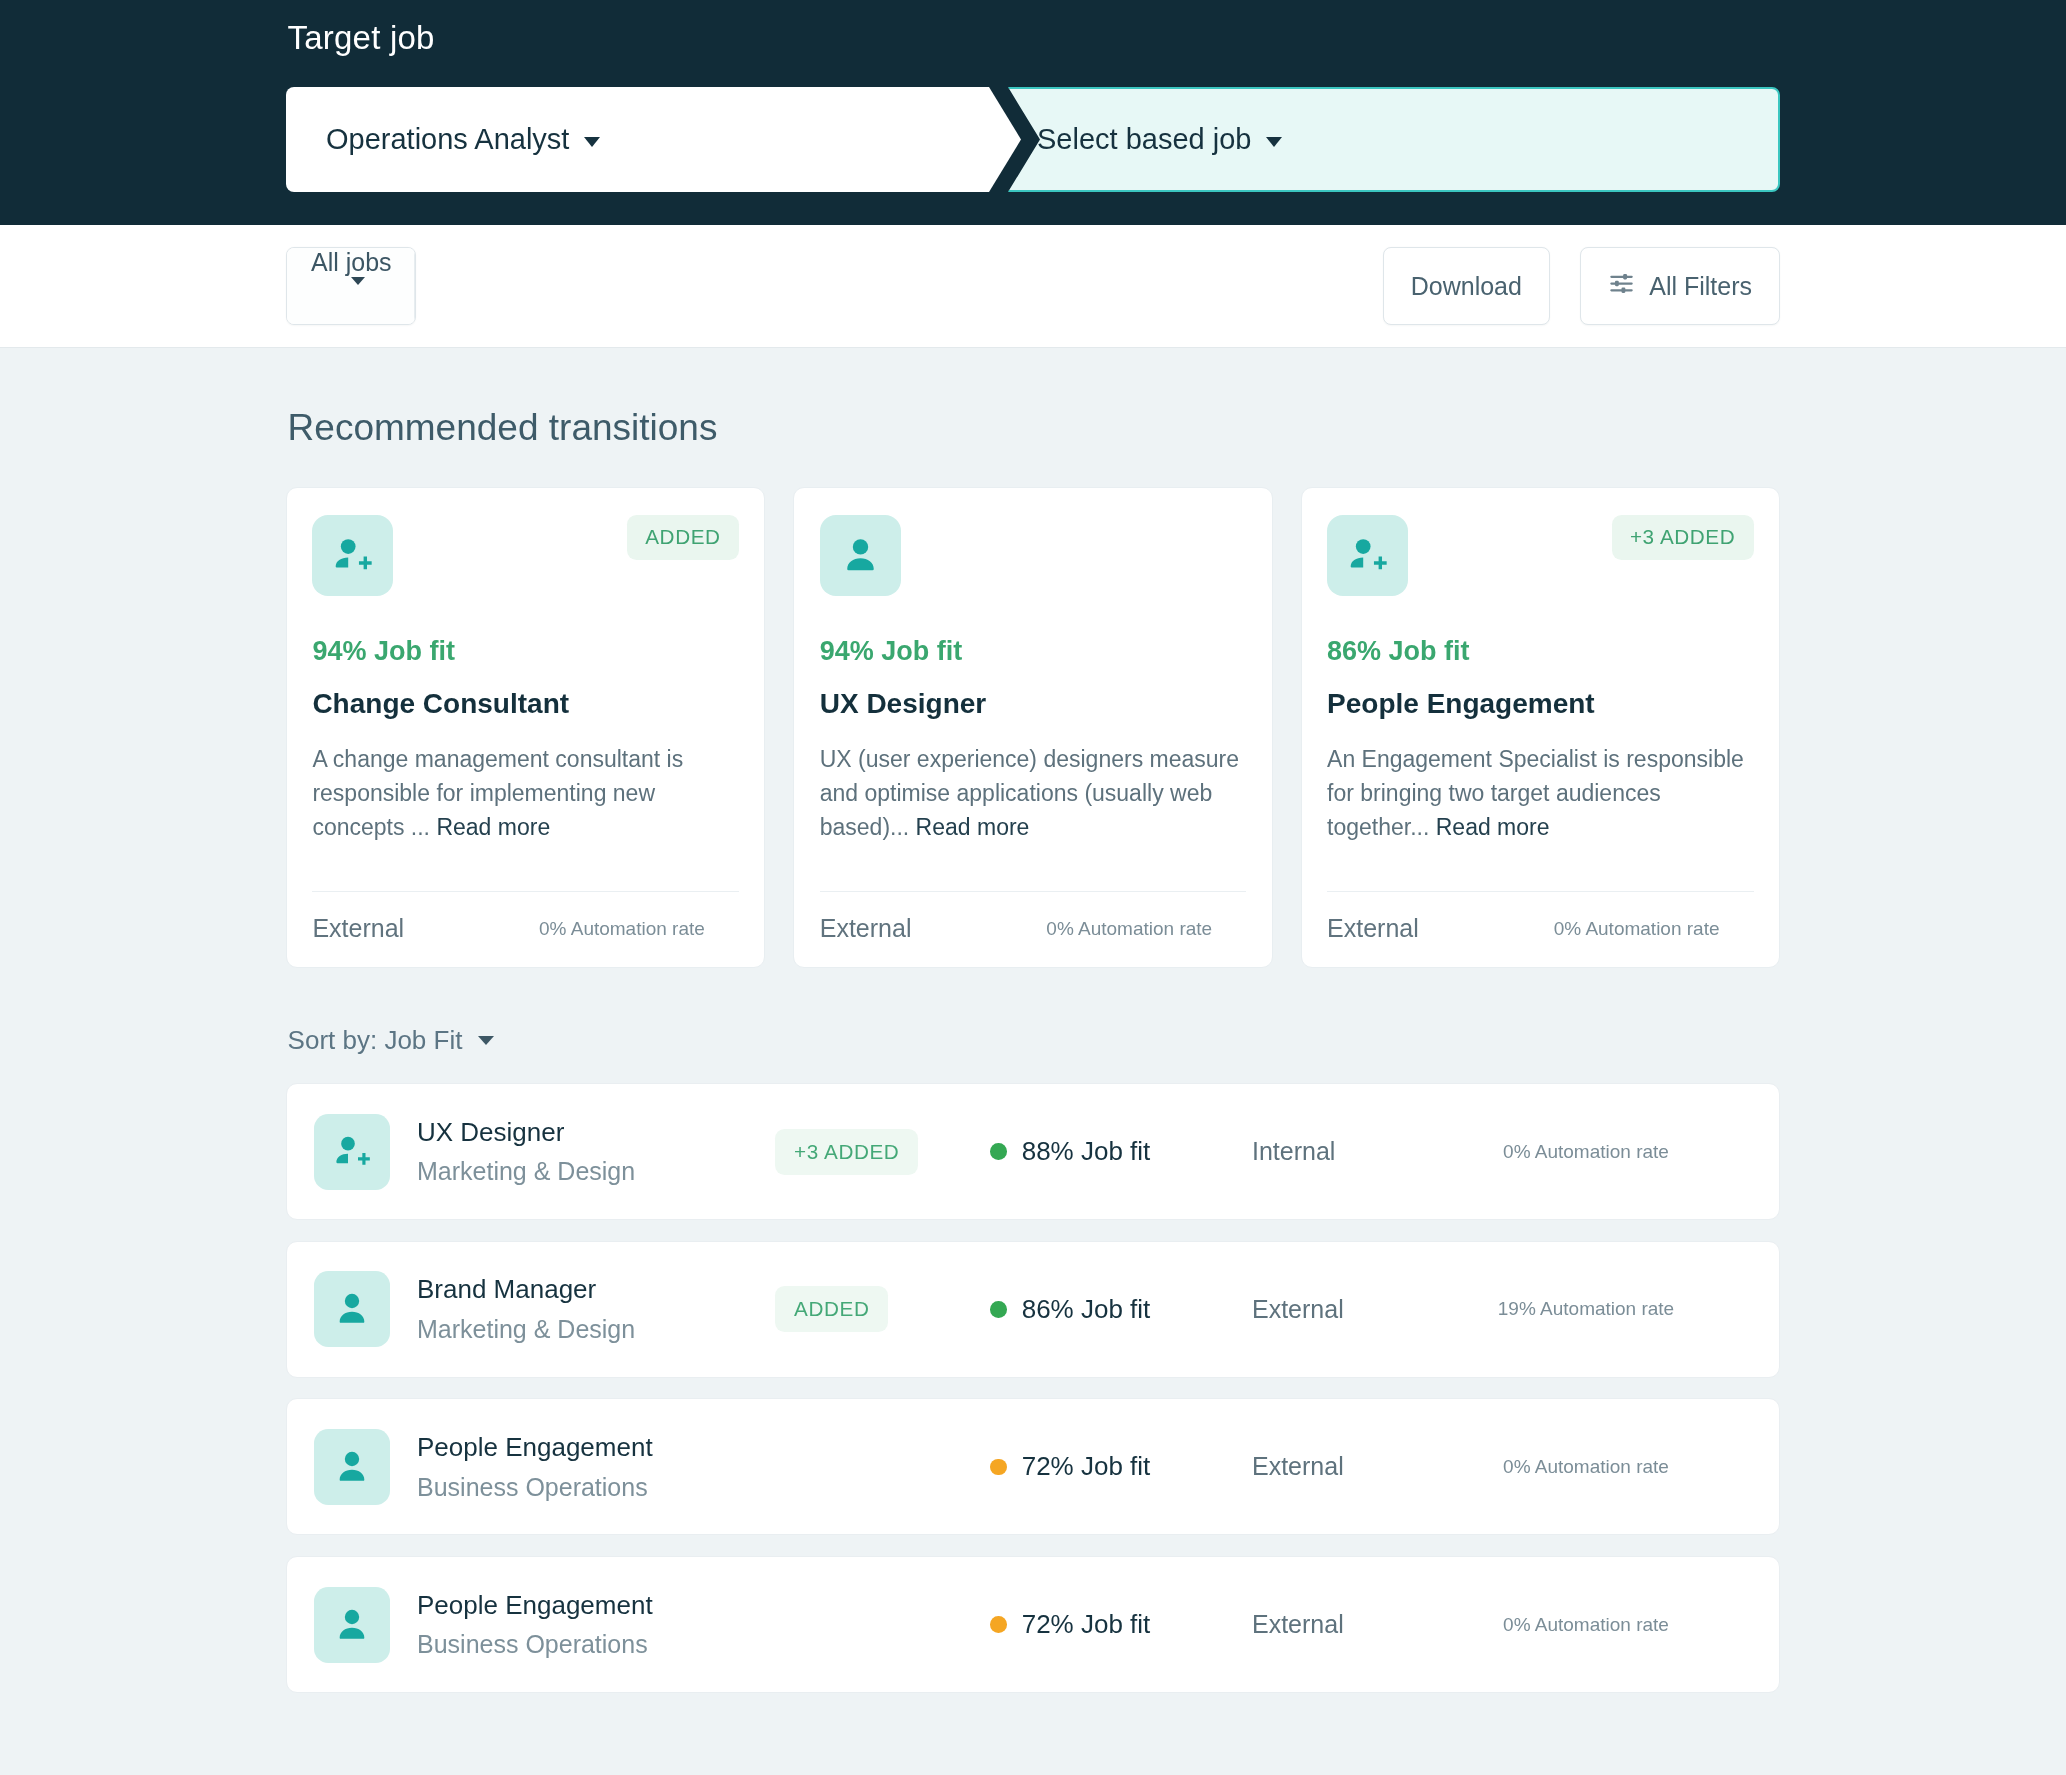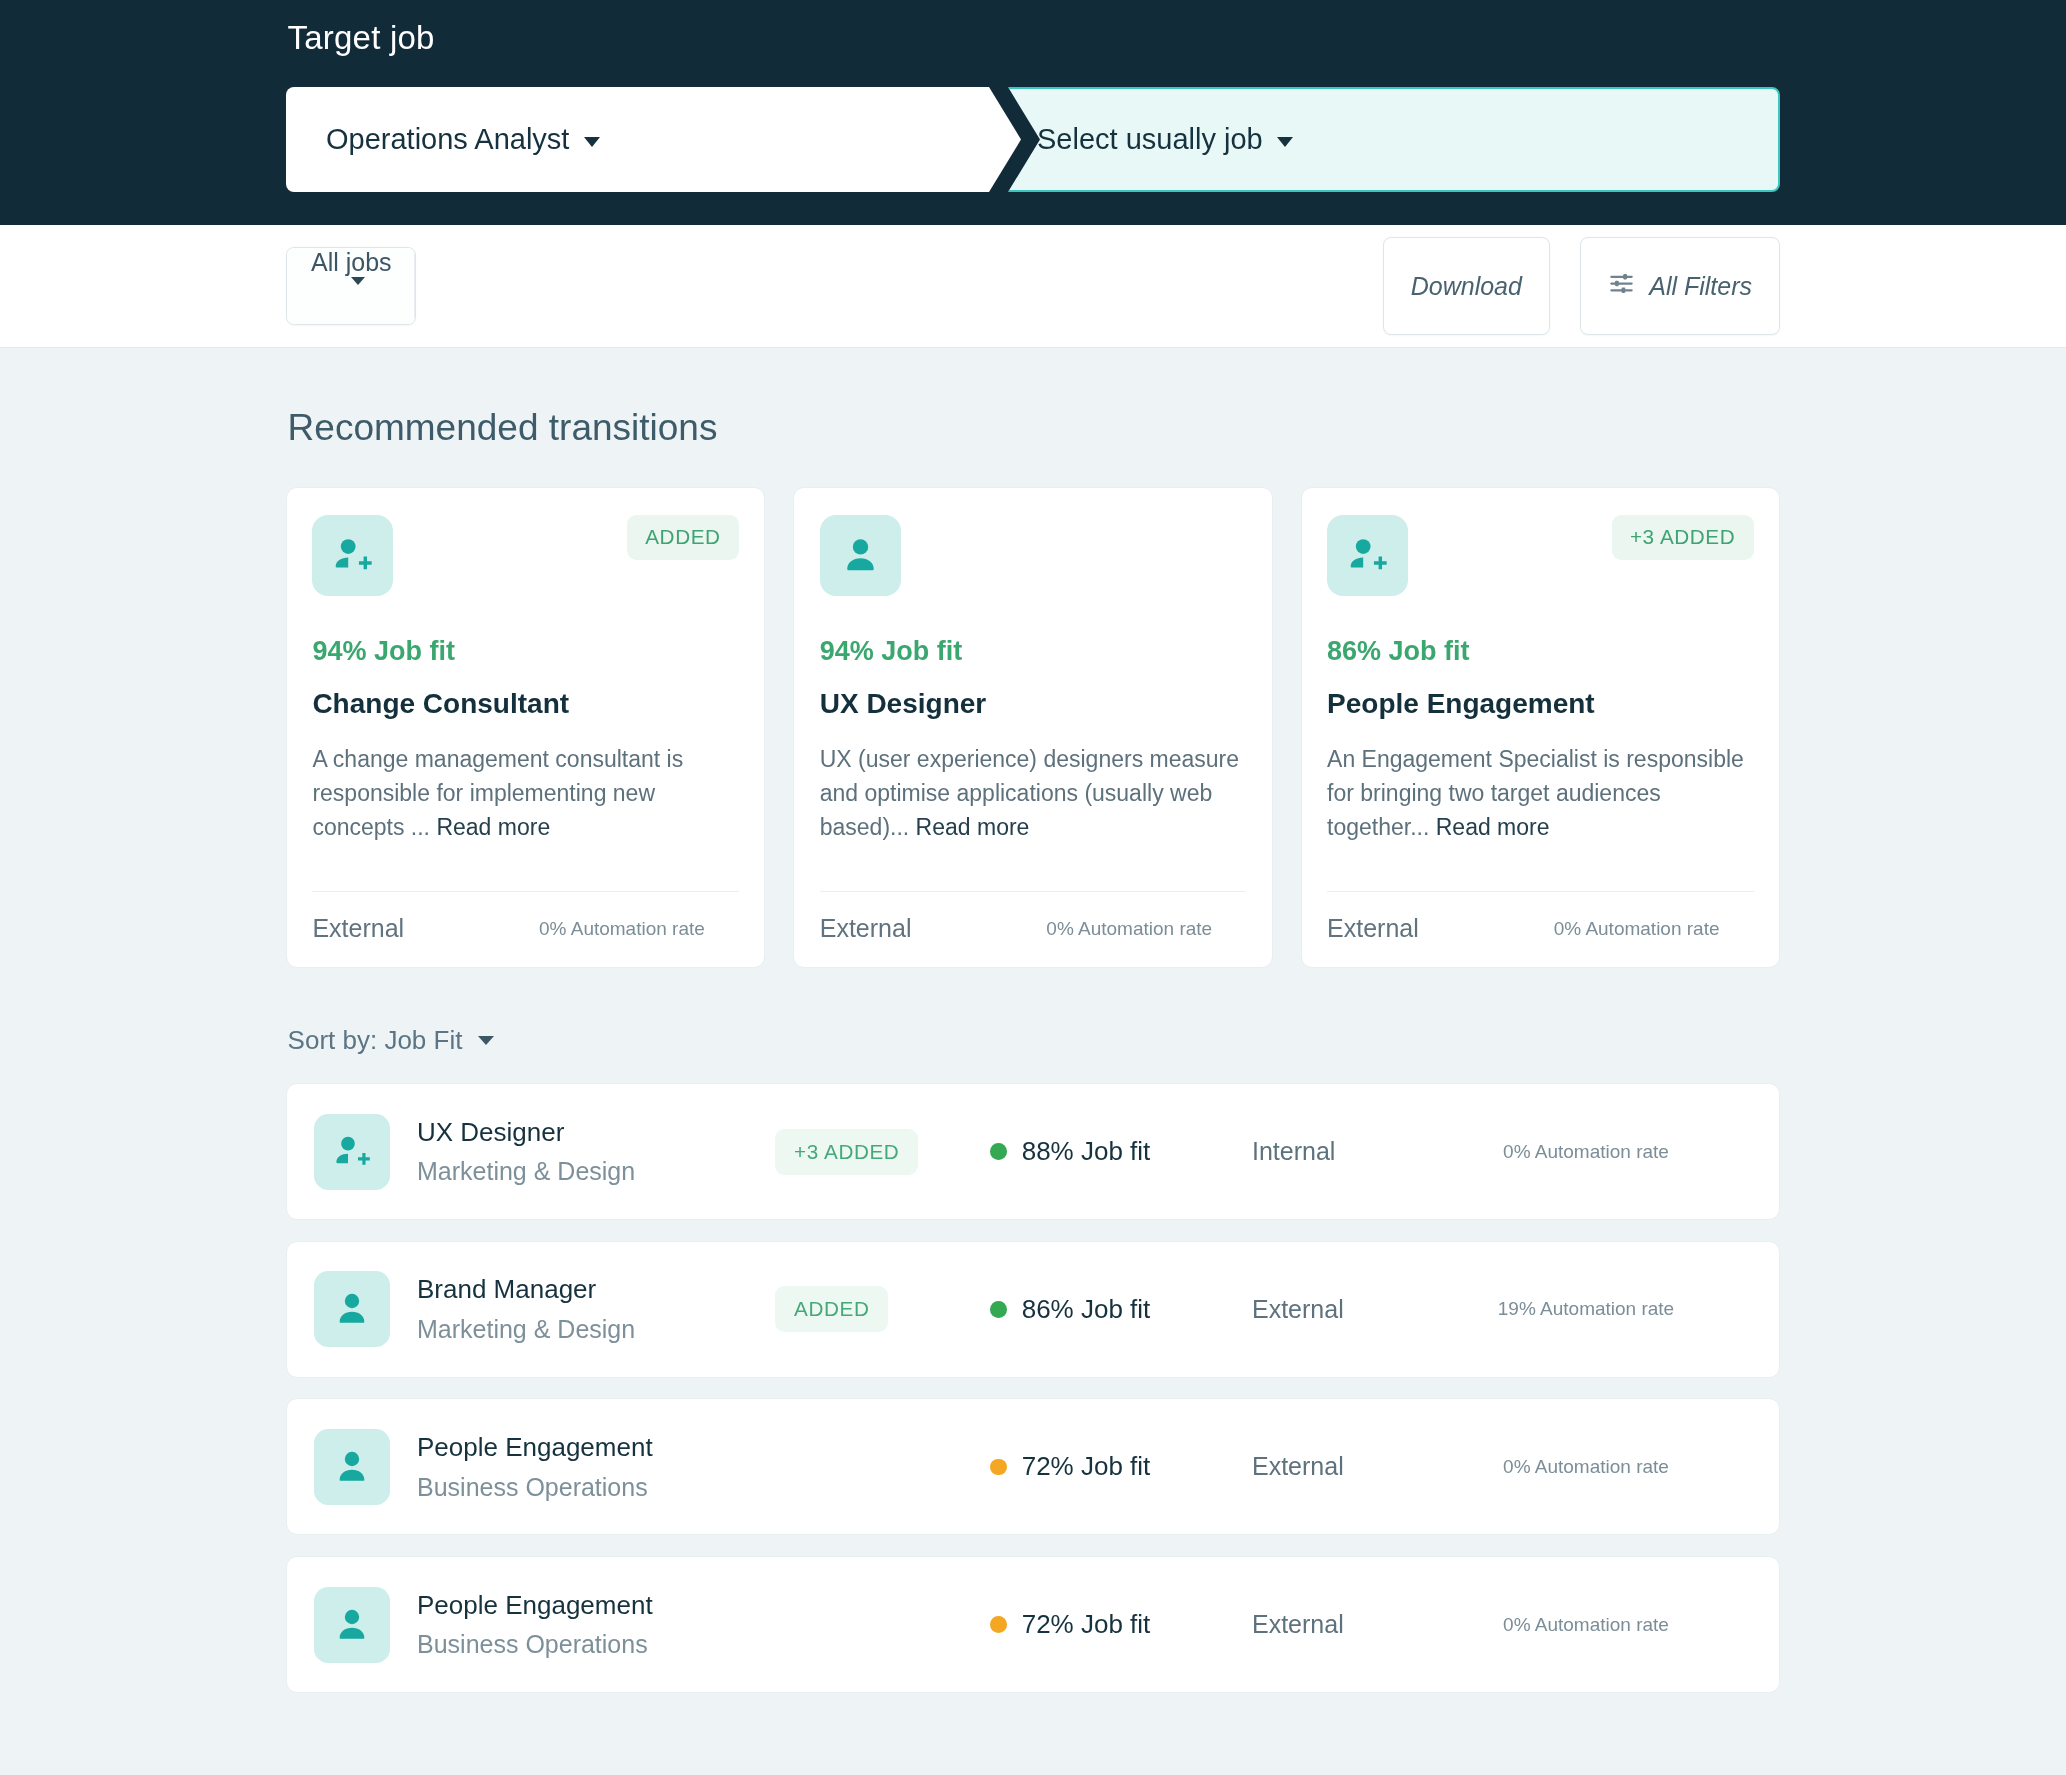--- a/index.html
+++ b/index.html
@@ -133,35 +133,34 @@
     font-family: "Liberation Sans", sans-serif;
     background: transparent;
   }
   .search-input::placeholder { color: #a9b9c2; }
   .toolbar-right {
     margin-left: auto;
     display: flex;
     gap: 30px;
   }
   .tbtn {
-    height: 98px;
+    height: 78px;
     border: 0.8px solid #dfe6ea;
     border-radius: 8px;
     background: #fff;
     display: flex;
     align-items: center;
     justify-content: center;
     gap: 14.3px;
     font-size: 25px;
     color: #49626f;
     padding: 0 27px;
     cursor: pointer;
     box-shadow: 0 0.8px 1.6px rgba(16,40,55,0.04);
     font-family: "Liberation Sans", sans-serif;
-    font-style: italic;
   }
 
   
   .main {
     width: 1494px;
     margin: 0 auto;
     padding-top: 59px;
   }
   .section-title {
     font-size: 37px;
@@ -354,21 +353,21 @@
 <div class="topbar">
   <div class="topbar-inner">
     <div class="topbar-title">Target job</div>
 
     <div class="breadcrumb">
       <div class="crumb crumb-current">
         <span class="crumb-label">Operations Analyst</span>
         <span class="caret"></span>
       </div>
       <div class="crumb crumb-next">
-        <span class="crumb-label">Select usually job</span>
+        <span class="crumb-label">Select based job</span>
         <span class="caret"></span>
       </div>
     </div>
   </div>
 </div>
 
 <div class="searchbar">
   <div class="searchbar-inner">
     <div class="search-group">
       <div class="alljobs">

